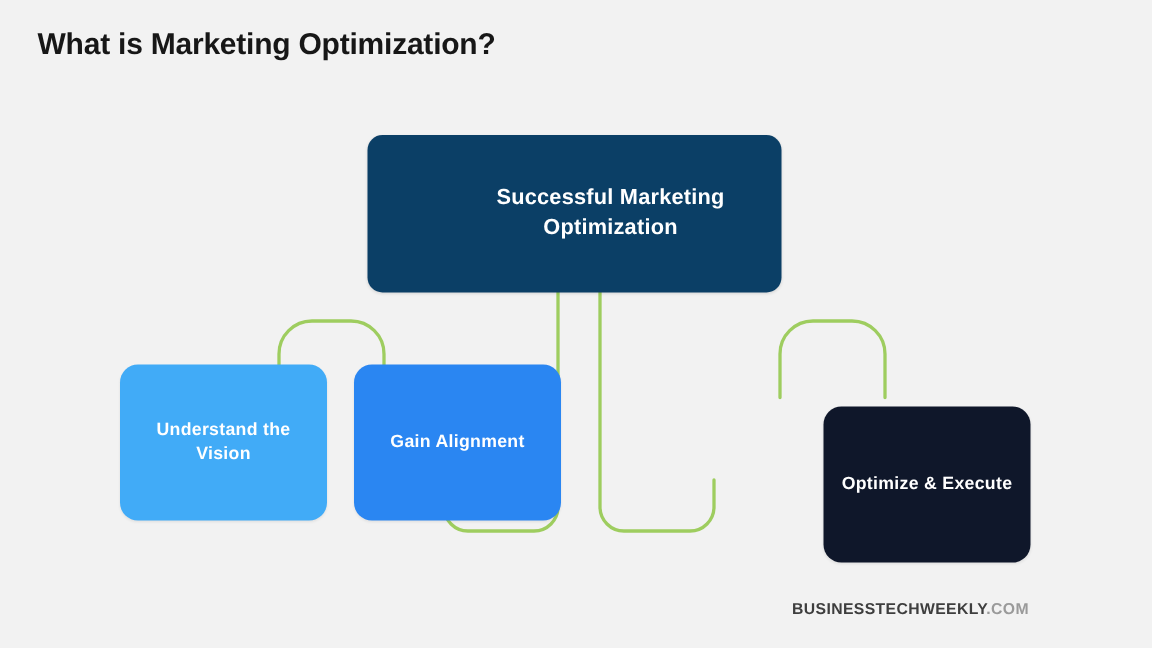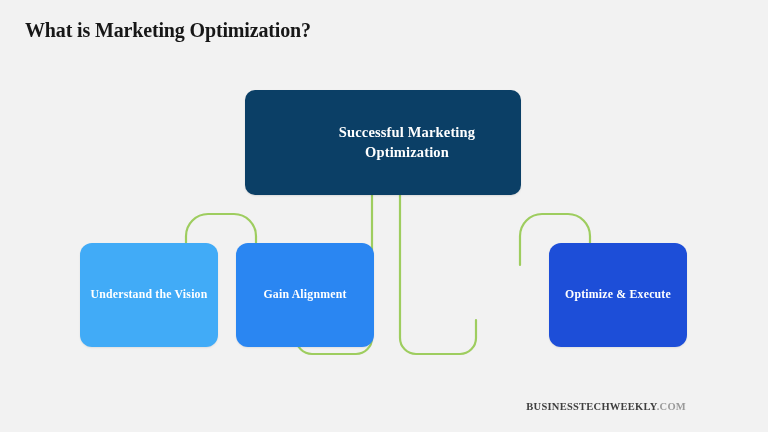--- a/index.html
+++ b/index.html
@@ -12,21 +12,20 @@
     background: #f2f2f2;
     font-family: "Liberation Sans", sans-serif;
     overflow: hidden;
   }
 
   #stage {
     position: relative;
     width: 708px;
     height: 432px;
     background: #f2f2f2;
-    font-family: Liberation Serif, serif;
   }
 
   
   #page-title {
     position: absolute;
     left: 25px;
     top: 18px;
     font-size: 20px;
     font-weight: bold;
     color: #171717;
@@ -82,21 +81,21 @@
     height: 104px;
     font-size: 11.8px;
     letter-spacing: 0.2px;
     padding: 0 10px;
     box-shadow: 0 1px 2px rgba(0,0,0,0.08);
   }
 
   #node-1 { left: 80px;  background: #41abf7; }
   #node-2 { left: 236px; background: #2a86f2; }
   #node-3 { left: 404px; background: #0771b8; }
-  #node-4 { left: 549px; background: #1d4ed8; }
+  #node-4 { left: 549px; background: #0f172a; margin-top: 28px; }
 
   .node-label {
     display: block;
     max-width: 120px;
   }
   #node-root .node-label { max-width: 200px; }
 
   
   #footer {
     position: absolute;

